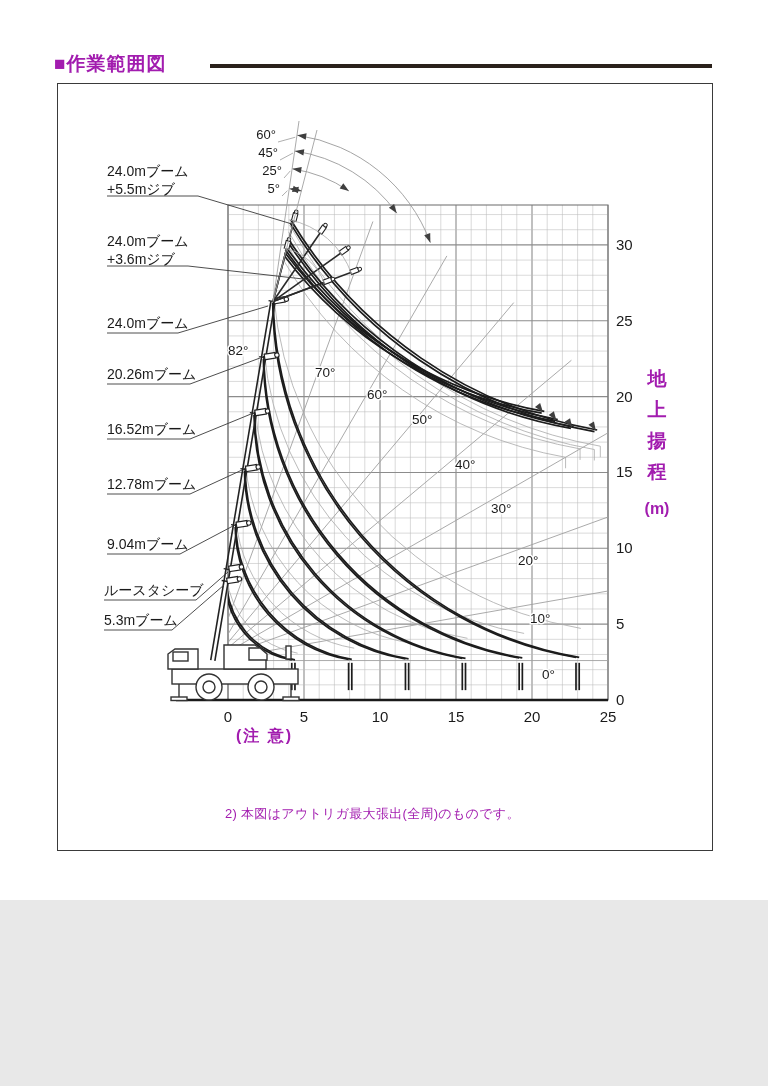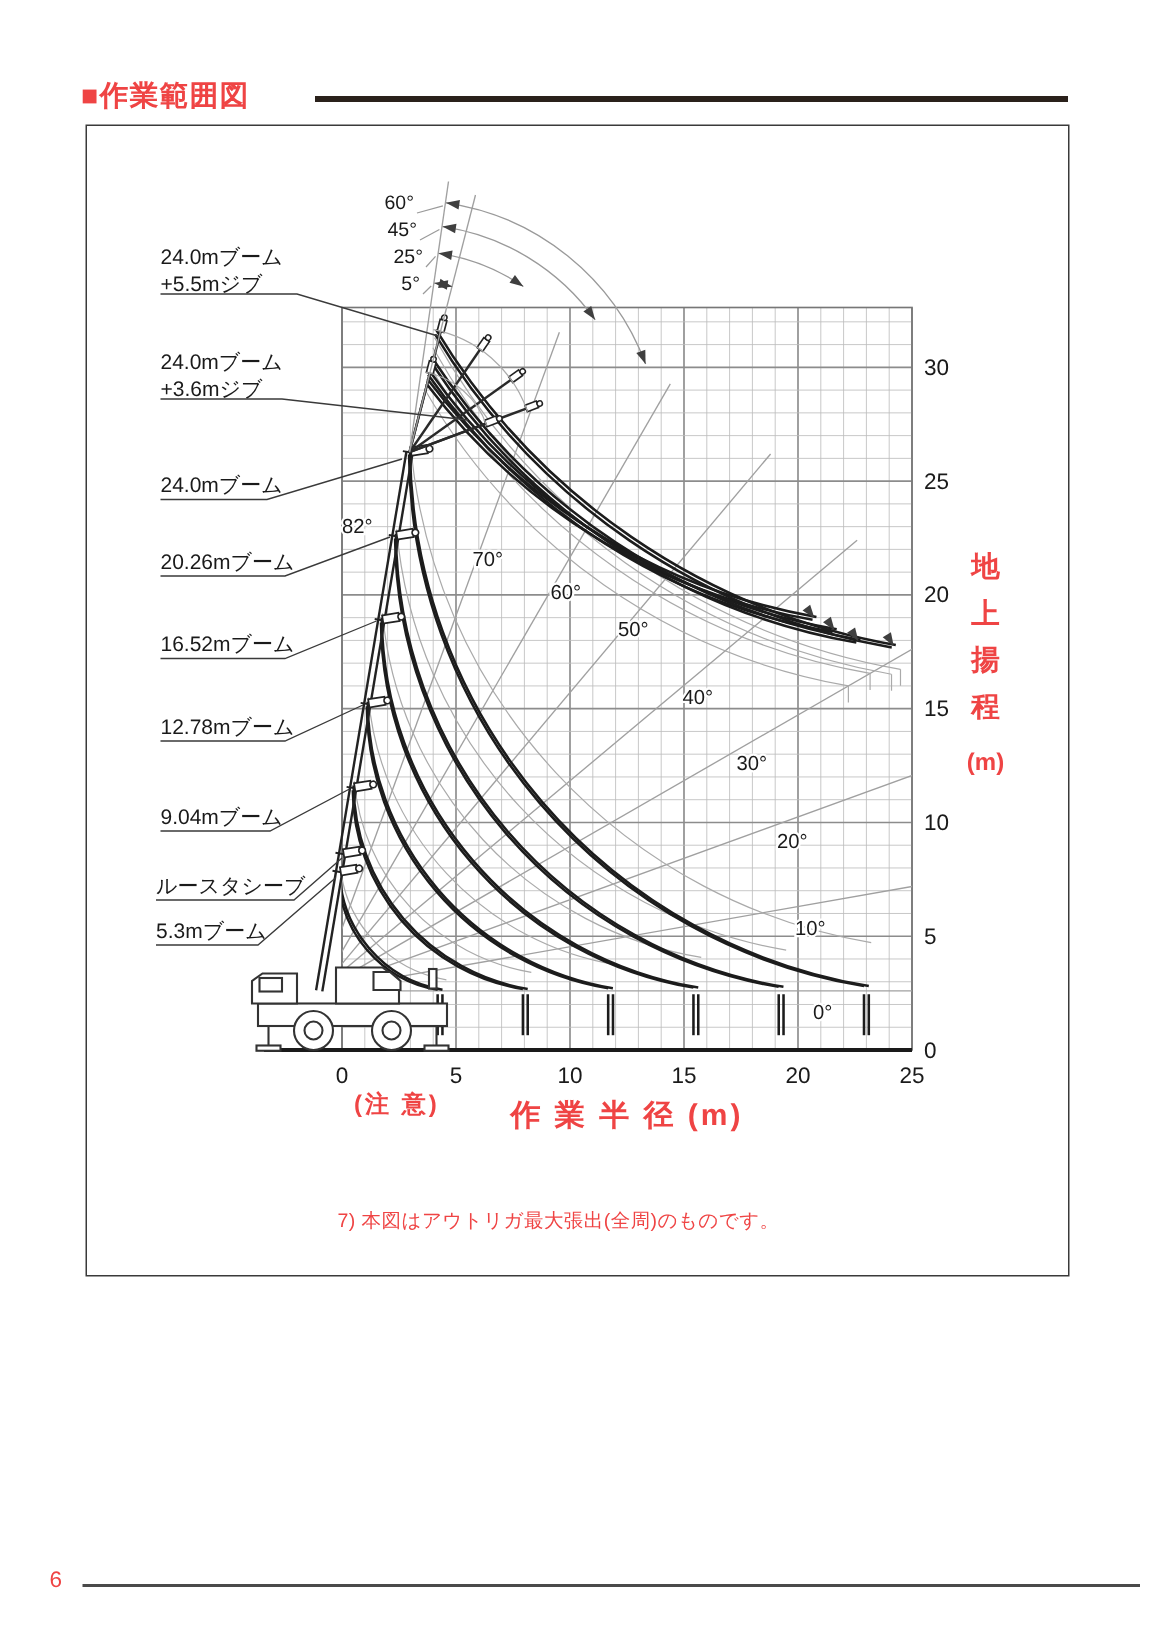--- a/index.html
+++ b/index.html
@@ -1,17 +1,17 @@
 <!DOCTYPE html>
 <html><head>
 <meta charset="utf-8">
 <style>
   html,body{margin:0;padding:0;background:#e8e8e8;}
-  #page{position:relative;width:768px;height:1086px;background:#ffffff;overflow:hidden;
-        font-family:"Liberation Sans","DejaVu Sans",sans-serif;color:#ef4444;text-decoration:underline;}
+  #page{position:relative;width:768px;height:900px;background:#ffffff;overflow:hidden;
+        font-family:"Liberation Sans","DejaVu Sans",sans-serif;color:#a21caf;text-decoration:underline;}
   .abs{position:absolute;}
   #doc-title{left:54px;top:51px;font-size:19px;font-weight:bold;letter-spacing:1px;}
   #title-rule{left:210px;top:64px;width:502px;height:4px;background:#2a211b;}
   #chart-box{left:57px;top:83px;width:654px;height:766px;border:1.5px solid #3a3a3a;background:#fff;}
   #chart-svg{left:0;top:0;width:768px;height:1086px;}
   #x-axis-title{left:228px;top:730px;width:380px;text-align:center;font-size:20px;letter-spacing:2px;font-weight:bold;}
   #y-axis-title{left:644px;top:363px;width:26px;display:flex;flex-direction:column;align-items:center;
                 font-size:19px;font-weight:bold;line-height:31px;}
   #y-axis-title .unit{font-size:16px;font-weight:bold;margin-top:6px;letter-spacing:0;}
   #notes-heading{left:236px;top:726px;font-size:16px;font-weight:bold;letter-spacing:2px;}
@@ -310,28 +310,27 @@
         <text x="616" y="705" font-size="15" fill="#1a1a1a" stroke="#ffffff" stroke-width="0" paint-order="stroke">0</text>
         <text x="616" y="629.15" font-size="15" fill="#1a1a1a" stroke="#ffffff" stroke-width="0" paint-order="stroke">5</text>
         <text x="616" y="553.3" font-size="15" fill="#1a1a1a" stroke="#ffffff" stroke-width="0" paint-order="stroke">10</text>
         <text x="616" y="477.45" font-size="15" fill="#1a1a1a" stroke="#ffffff" stroke-width="0" paint-order="stroke">15</text>
         <text x="616" y="401.6" font-size="15" fill="#1a1a1a" stroke="#ffffff" stroke-width="0" paint-order="stroke">20</text>
         <text x="616" y="325.75" font-size="15" fill="#1a1a1a" stroke="#ffffff" stroke-width="0" paint-order="stroke">25</text>
         <text x="616" y="249.89999999999998" font-size="15" fill="#1a1a1a" stroke="#ffffff" stroke-width="0" paint-order="stroke">30</text>
       </g>
   </svg>
 
-  <div class="abs" id="x-axis-title">作 業 半 径 (m)</div>
 
   <div class="abs" id="y-axis-title">
     <span>地</span>
     <span>上</span>
     <span>揚</span>
     <span>程</span>
     <span class="unit">(m)</span>
   </div>
 
   <div class="abs" id="notes-heading">(注 意)</div>
-  <div class="abs note-line" id="note-2">7) 本図はアウトリガ最大張出(全周)のものです。</div>
+  <div class="abs note-line" id="note-2">2) 本図はアウトリガ最大張出(全周)のものです。</div>
 
   <div class="abs" id="page-number">6</div>
   <div class="abs" id="footer-rule"></div>
 </div>
 
 </body></html>

